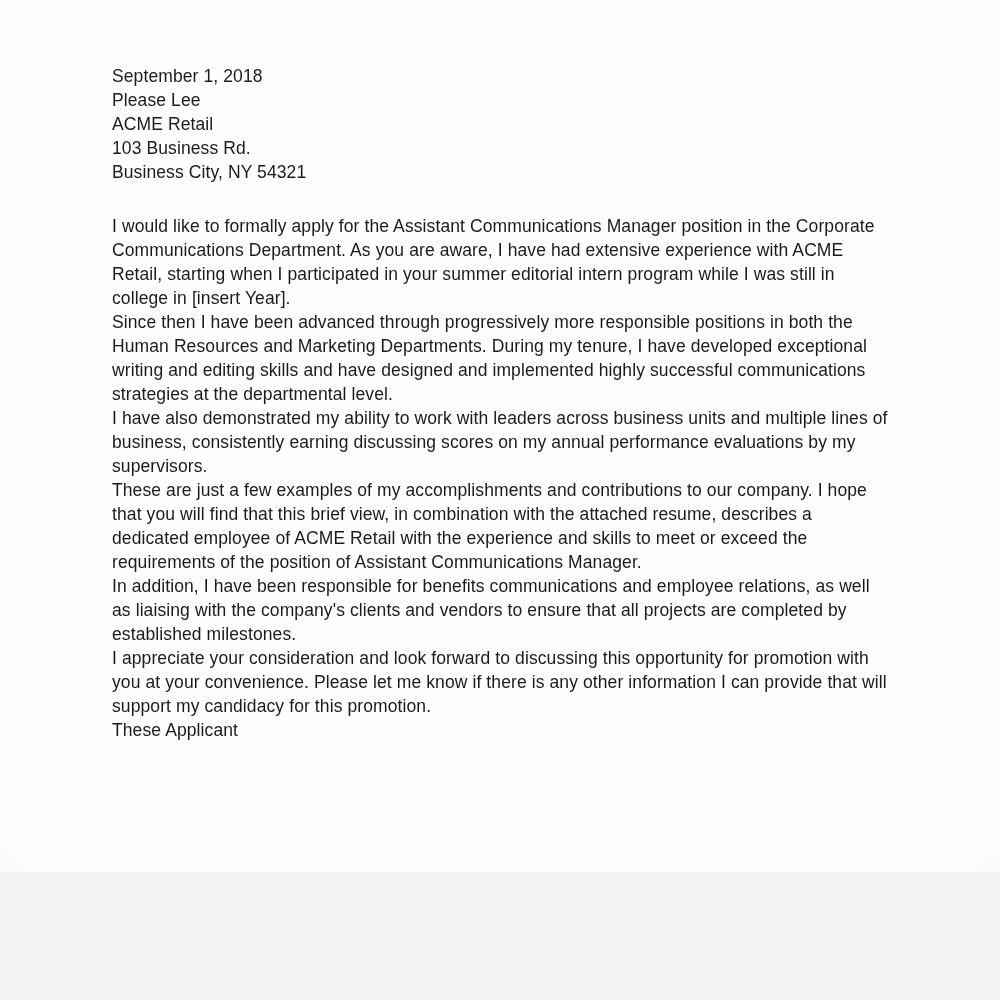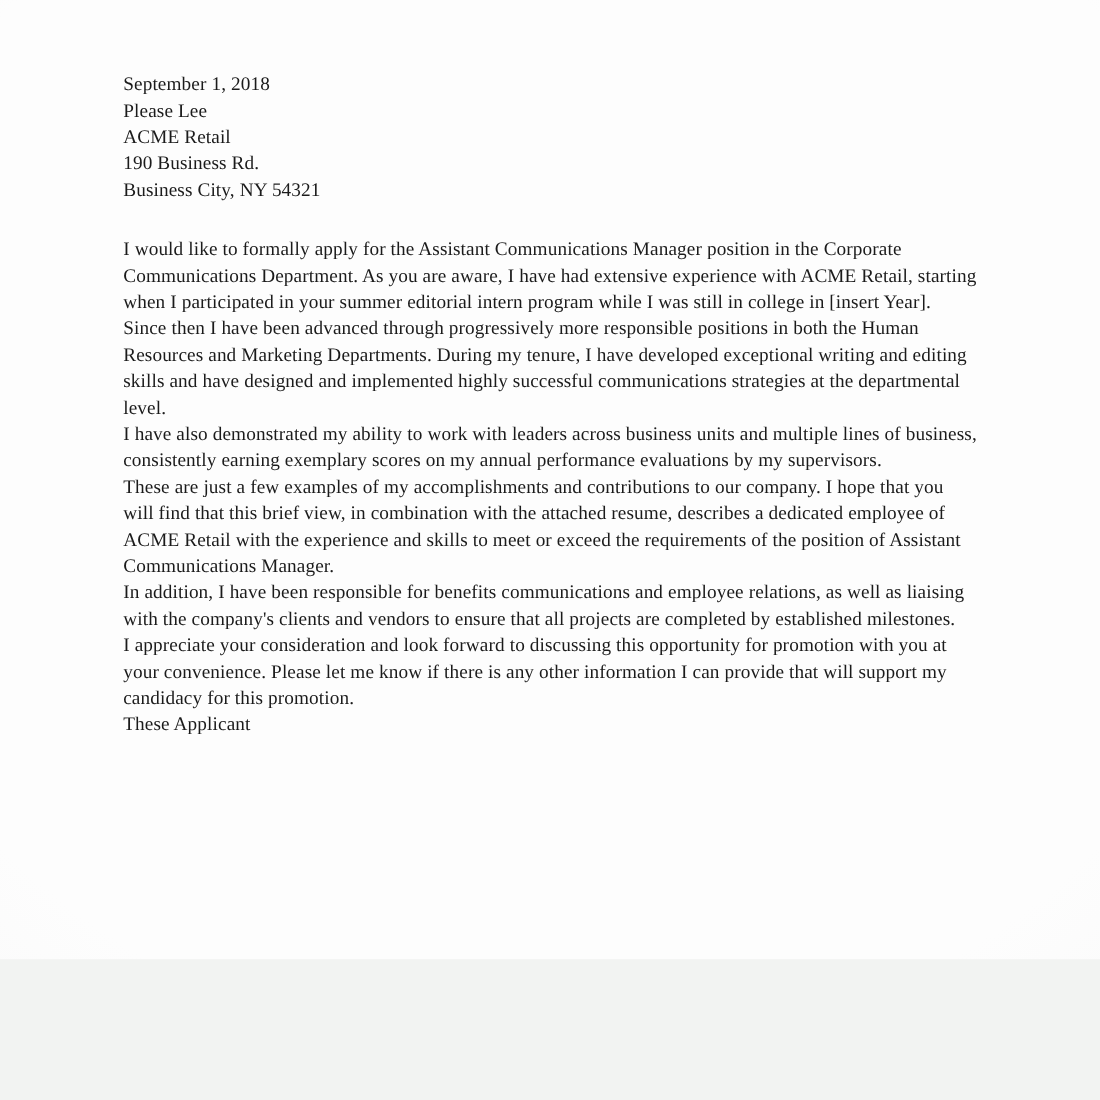--- a/index.html
+++ b/index.html
@@ -13,21 +13,20 @@
     font-family: "Liberation Sans", sans-serif;
     background: var(--bg-edge);
   }
   .canvas {
     position: relative;
     width: 1000px;
     height: 872px;
     background: radial-gradient(ellipse 120% 120% at 50% 45%,
                 var(--bg-center) 0%, var(--bg-center) 55%, var(--bg-edge) 100%);
     overflow: hidden;
-    font-family: Liberation Serif, serif;
   }
   .letter {
     position: absolute;
     top: 0; left: 0;
     width: 1000px;
     padding: 64px 112px 0 112px;
     color: var(--text-color);
     font-size: 17.5px;
     line-height: 24px;
     letter-spacing: 0.1px;
@@ -44,28 +43,28 @@
 <body>
 
 <div class="canvas">
   <div class="letter">
 
     <p class="date">September 1, 2018</p>
 
     <div class="recipient">
       <p>Please Lee</p>
       <p>ACME Retail</p>
-      <p>190 Business Rd.</p>
+      <p>103 Business Rd.</p>
       <p>Business City, NY 54321</p>
     </div>
 
 
     <p class="para">I would like to formally apply for the Assistant Communications Manager position in the Corporate Communications Department. As you are aware, I have had extensive experience with ACME Retail, starting when I participated in your summer editorial intern program while I was still in college in [insert Year].</p>
     <p class="para">Since then I have been advanced through progressively more responsible positions in both the Human Resources and Marketing Departments. During my tenure, I have developed exceptional writing and editing skills and have designed and implemented highly successful communications strategies at the departmental level.</p>
-    <p class="para">I have also demonstrated my ability to work with leaders across business units and multiple lines of business, consistently earning exemplary scores on my annual performance evaluations by my supervisors.</p>
+    <p class="para">I have also demonstrated my ability to work with leaders across business units and multiple lines of business, consistently earning discussing scores on my annual performance evaluations by my supervisors.</p>
     <p class="para tight">These are just a few examples of my accomplishments and contributions to our company. I hope that you will find that this brief view, in combination with the attached resume, describes a dedicated employee of ACME Retail with the experience and skills to meet or exceed the requirements of the position of Assistant Communications Manager.</p>
     <p class="para">In addition, I have been responsible for benefits communications and employee relations, as well as liaising with the company's clients and vendors to ensure that all projects are completed by established milestones.</p>
     <p class="para">I appreciate your consideration and look forward to discussing this opportunity for promotion with you at your convenience. Please let me know if there is any other information I can provide that will support my candidacy for this promotion.</p>
 
     <p class="signature">These Applicant</p>
 
   </div>
 </div>
 
 </body></html>

